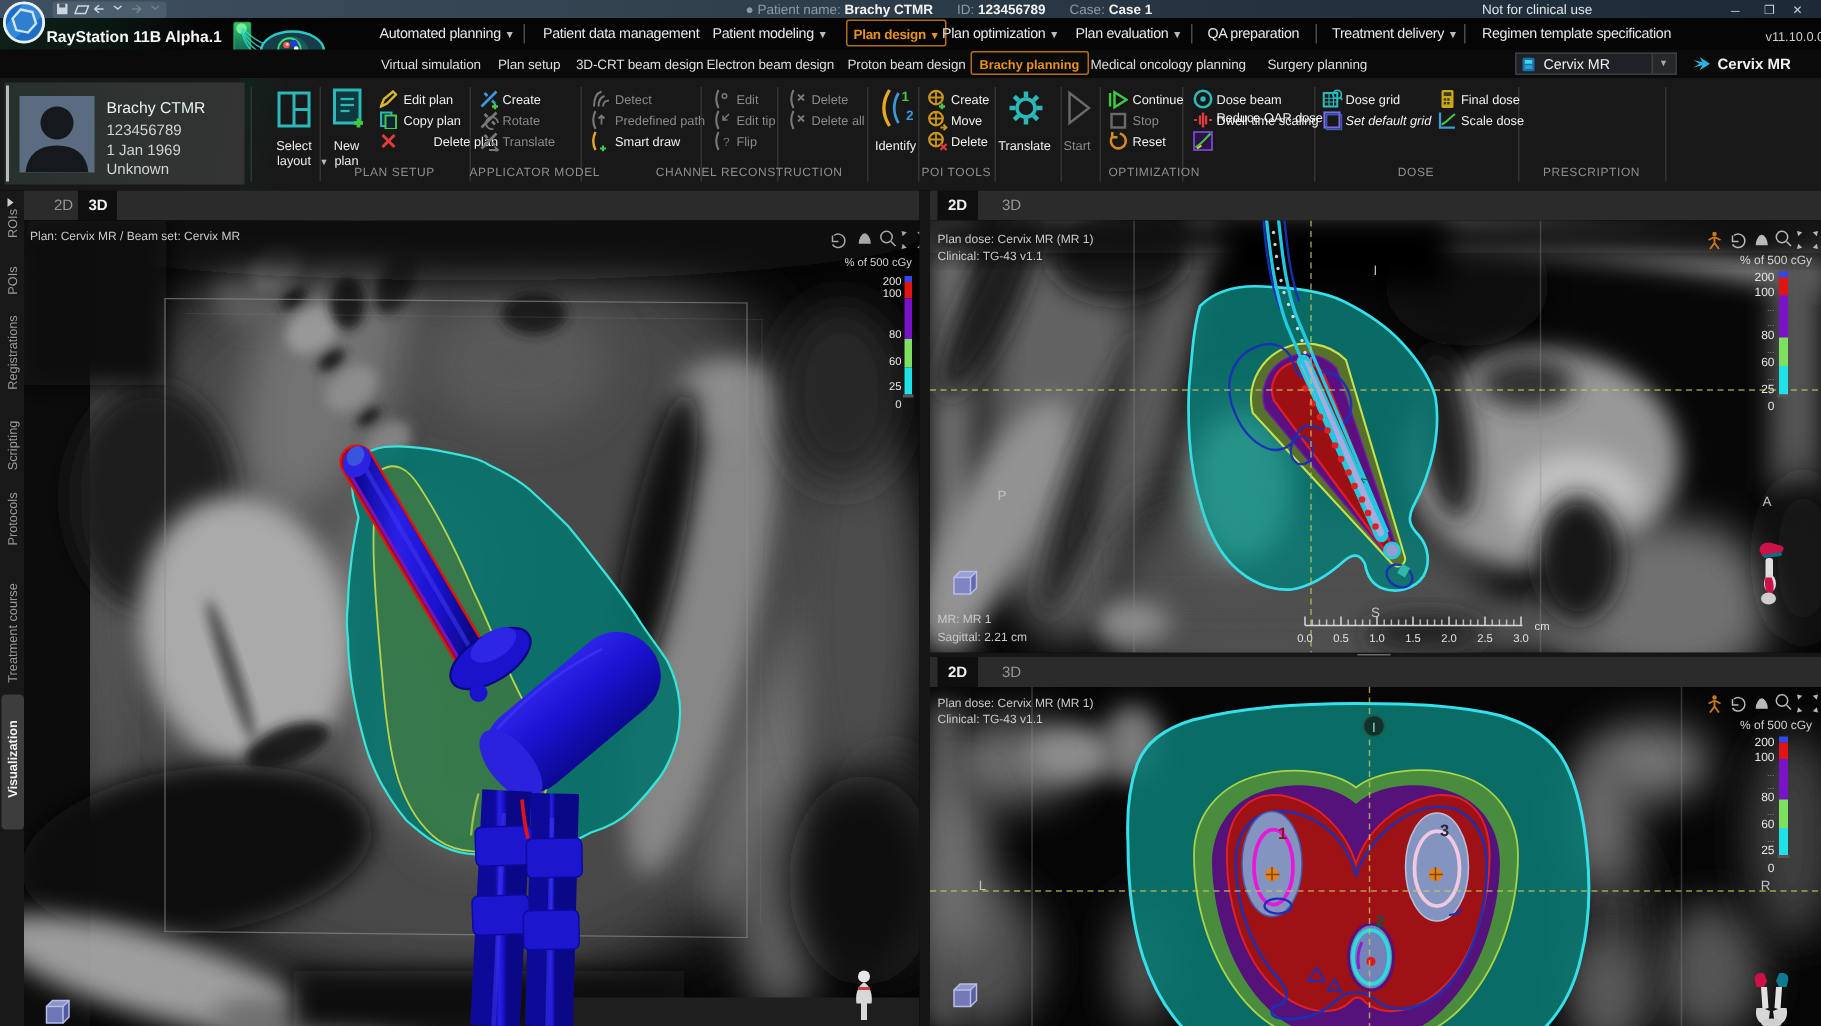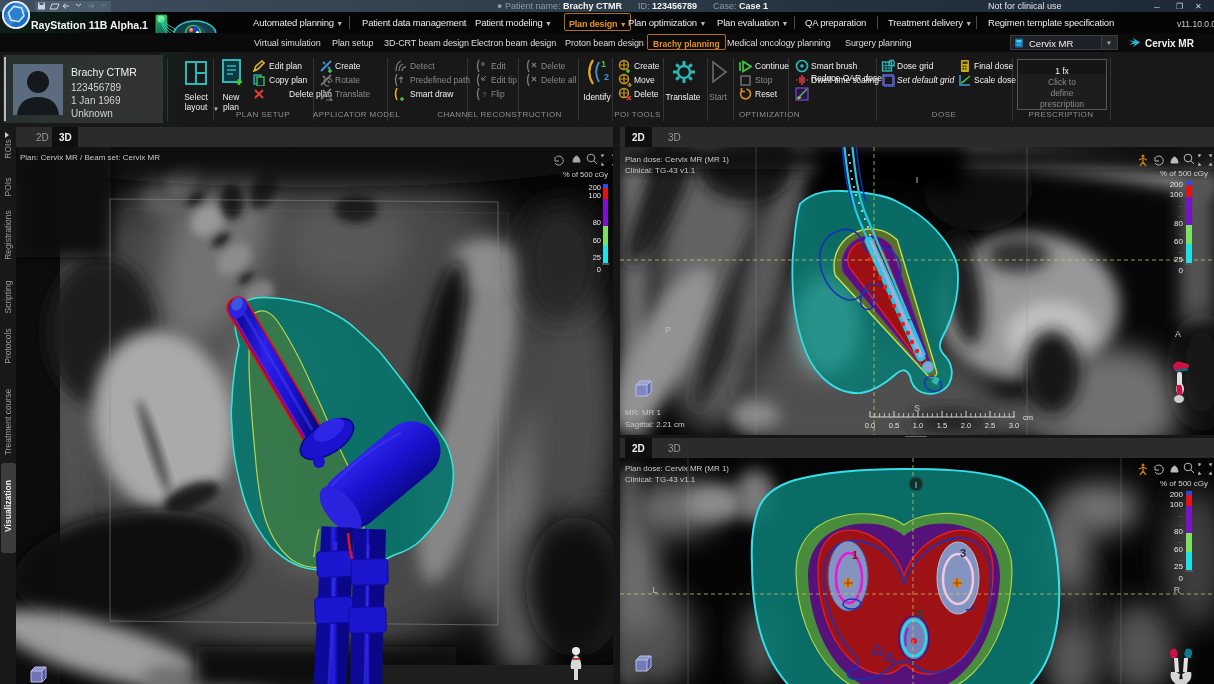--- a/index.html
+++ b/index.html
@@ -313,21 +313,21 @@
   <div class="abs txt" style="left:755px;top:75px;font-size:8.5px;color:#8a8a8a;">Stop</div>
   <svg class="abs" style="left:739px;top:88px;" width="13" height="13" viewBox="0 0 13 13">
       <path d="M2.5 3 a5 5 0 1 0 5 -2 M2.5 0 v3.5 h3.5" fill="none" stroke="#d88a20" stroke-width="1.7"></path>
     </svg>
   <div class="abs txt" style="left:755px;top:89px;font-size:8.5px;color:#f0f0f0;">Reset</div>
 
   <svg class="abs" style="left:795px;top:59px;" width="14" height="14" viewBox="0 0 14 14">
       <circle cx="7" cy="7" r="5.5" fill="none" stroke="#2ab8b8" stroke-width="1.7"></circle>
       <circle cx="7" cy="7" r="1.8" fill="#2ab8b8"></circle>
     </svg>
-  <div class="abs txt" style="left:811px;top:61px;font-size:8.5px;color:#f0f0f0;">Smart brush</div>
+  <div class="abs txt" style="left:811px;top:61px;font-size:8.5px;color:#f0f0f0;">Dose beam</div>
   <svg class="abs" style="left:795px;top:73px;" width="14" height="14" viewBox="0 0 14 14">
       <path d="M1 7 h2 M13 7 h-2" stroke="#d83c3c" stroke-width="1.2"></path>
       <g stroke="#d83c3c" stroke-width="1.6">
         <line x1="5" y1="4" x2="5" y2="10"></line>
         <line x1="7" y1="2" x2="7" y2="12"></line>
         <line x1="9" y1="4" x2="9" y2="10"></line>
       </g>
     </svg>
   <div class="abs txt" style="left:811px;top:75px;font-size:8.5px;color:#f0f0f0;">Dwell time scaling</div>
   <svg class="abs" style="left:795px;top:87px;" width="14" height="14" viewBox="0 0 14 14">
@@ -360,24 +360,20 @@
         <rect x="6.8" y="9" width="1.6" height="1.6"></rect>
       </g>
     </svg>
   <div class="abs txt" style="left:974px;top:61px;font-size:8.5px;color:#f0f0f0;">Final dose</div>
   <svg class="abs" style="left:958px;top:73px;" width="14" height="14" viewBox="0 0 14 14">
       <path d="M2 2 v10 h10" stroke="#3a9ad8" fill="none" stroke-width="1.5"></path>
       <path d="M3 10 C6 9 8 6 12 3" stroke="#46c846" fill="none" stroke-width="1.4"></path>
     </svg>
   <div class="abs txt" style="left:974px;top:75px;font-size:8.5px;color:#f0f0f0;">Scale dose</div>
 
-  <div class="abs" style="left:1017px;top:59px;width:90px;height:51px;background:#1d1d1d;border:1px solid #555;">
-    <div style="background:#151515;height:14px;text-align:center;"><span class="txt" style="font-size:8.5px;color:#f0f0f0;">1 fx</span></div>
-    <div class="txt" style="text-align:center;font-size:8.5px;color:#8a8a8a;line-height:11px;padding-top:3px;">Click to<br>define<br>prescription</div>
-  </div>
 
   <div class="abs" style="left:0;top:127px;width:16px;height:557px;background:#181818;"></div>
 
   <div class="abs" style="left:16px;top:127px;width:597px;height:20px;background:#2b2b2b;"></div>
   <div class="abs txt" style="left:36px;top:132px;font-size:10px;color:#989898;">2D</div>
   <div class="abs" style="left:52px;top:127px;width:26px;height:20px;background:#0f0f0f;"></div>
   <div class="abs txt" style="left:59px;top:132px;font-size:10px;color:#f0f0f0;font-weight:bold;">3D</div>
 
   <div class="abs" style="left:620px;top:127px;width:594px;height:20px;background:#2b2b2b;"></div>
   <div class="abs" style="left:625px;top:127px;width:27px;height:20px;background:#0f0f0f;"></div>

